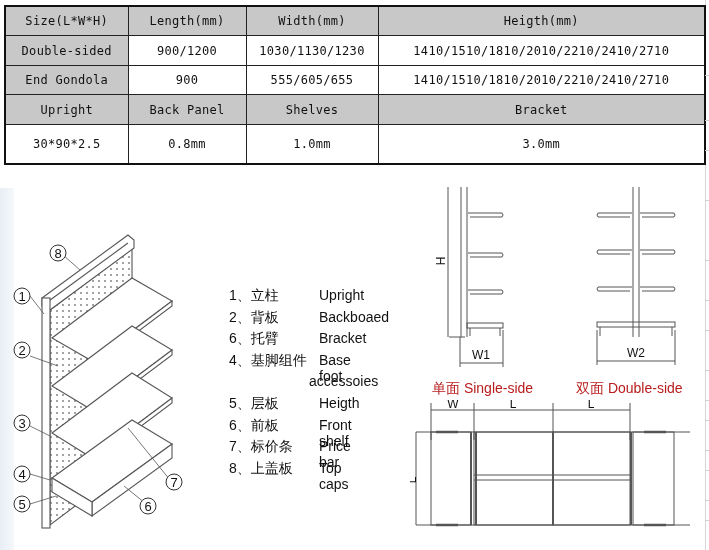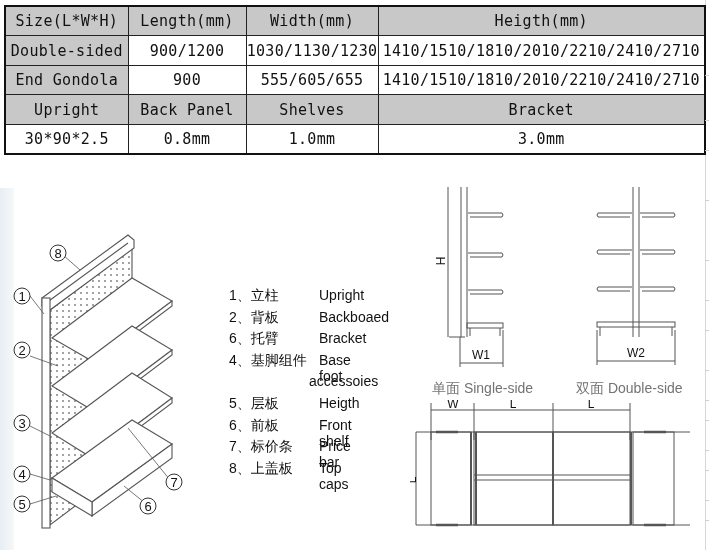--- a/index.html
+++ b/index.html
@@ -1,28 +1,28 @@
 <!DOCTYPE html>
 <html><head>
 <meta charset="utf-8">
 <style>
   html,body{margin:0;padding:0;}
   body{width:709px;height:550px;position:relative;background:#fff;overflow:hidden;font-family:"DejaVu Sans Mono","Liberation Mono",monospace;}
   .gridline-v{position:absolute;left:705px;top:0;width:1px;height:550px;background:#d6d6d6;}
   .gridtick{position:absolute;left:705px;width:4px;height:1px;background:#cfcfcf;}
   .tint{position:absolute;left:0;top:188px;width:14px;height:362px;background:linear-gradient(90deg,#e7eef4,#f6f8fa);}
   table.spec{position:absolute;left:4px;top:5px;width:700px;border-collapse:collapse;border:2px solid #111;table-layout:fixed;}
-  table.spec td{border:1px solid #222;text-align:center;font-size:15px;color:#111;height:28px;padding:0;white-space:nowrap;overflow:hidden;letter-spacing:0.3px;margin-left:35px;}
+  table.spec td{border:1px solid #222;text-align:center;font-size:12px;color:#111;height:28px;padding:0;white-space:nowrap;overflow:hidden;letter-spacing:0.3px;margin-left:35px;}
   table.spec td.g{background:#c8c8c8;}
   .diagram{position:absolute;}
   .legend{position:absolute;left:213px;top:287px;font-family:"Liberation Sans","DejaVu Sans",sans-serif;font-size:14px;color:#111;}
   .legend .row{position:relative;height:21.6px;}
   .legend .num{position:absolute;left:0;width:110px;margin-left:16px;}
   .legend .en{position:absolute;left:106px;}
-  .label-text{position:absolute;font-family:"Liberation Sans","DejaVu Sans",sans-serif;color:#737373;}
+  .label-text{position:absolute;font-family:"Liberation Sans","DejaVu Sans",sans-serif;color:#b91c1c;}
 </style>
 </head>
 <body>
 
 <div class="tint"></div>
 <div class="gridline-v"></div>
 
 <table class="spec">
   <colgroup>
       <col style="width:123px">
@@ -48,21 +48,21 @@
     <td>900</td>
     <td>555/605/655</td>
     <td>1410/1510/1810/2010/2210/2410/2710</td>
   </tr>
   <tr style="height:30px">
     <td class="g">Upright</td>
     <td class="g">Back Panel</td>
     <td class="g">Shelves</td>
     <td class="g">Bracket</td>
   </tr>
-  <tr style="height:29px">
+  <tr style="height:39px">
     <td>30*90*2.5</td>
     <td>0.8mm</td>
     <td>1.0mm</td>
     <td>3.0mm</td>
   </tr>
 </tbody>
   </table>
 
 <svg class="diagram" style="left:0;top:188px" width="210" height="362" viewBox="0 0 210 362">
   <defs>

